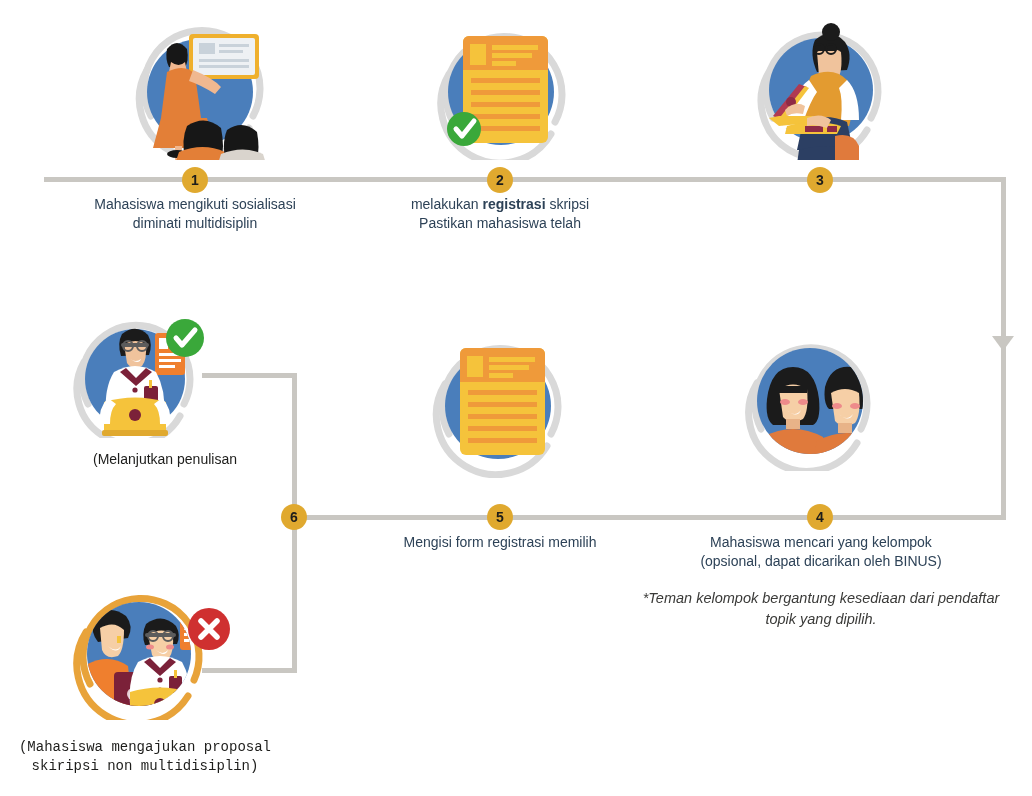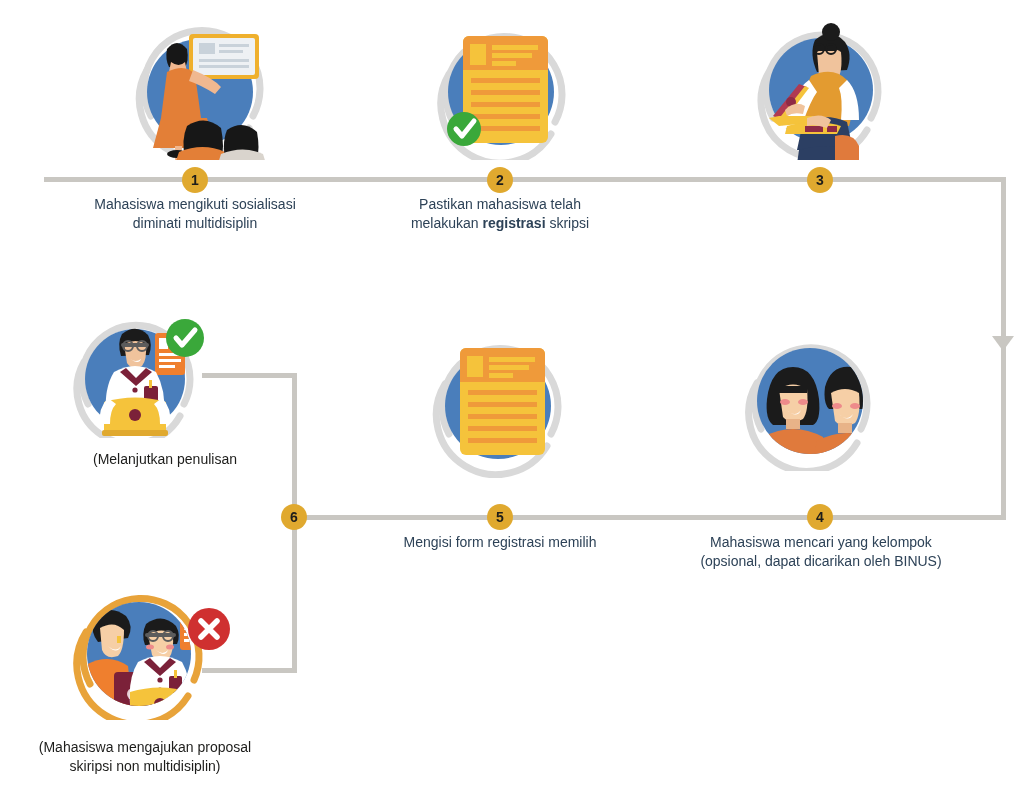--- a/index.html
+++ b/index.html
@@ -147,22 +147,22 @@
   <div class="badge" style="left:182px;top:167px;">1</div>
   <div class="badge" style="left:487px;top:167px;">2</div>
   <div class="badge" style="left:807px;top:167px;">3</div>
 
   <div class="caption" style="left:45px;top:195px;width:300px;">
     <div>Mahasiswa mengikuti sosialisasi</div>
     <div>diminati multidisiplin</div>
   </div>
 
   <div class="caption" style="left:350px;top:195px;width:300px;">
+    <div><span>melakukan </span><b>registrasi</b><span> skripsi</span></div>
     <div>Pastikan mahasiswa telah</div>
-    <div><span>melakukan </span><b>registrasi</b><span> skripsi</span></div>
   </div>
 
   <div class="caption" style="left:671px;top:195px;width:300px;">
   </div>
 
   <div class="illus" style="left:72px;top:316px;width:138px;height:122px;">
     <svg width="138" height="122" viewBox="0 0 138 122">
       <path d="M16 88 A54 54 0 1 1 112 88" fill="none" stroke="#d9d9d9" stroke-width="7" stroke-linecap="round"></path>
       <path d="M12 46 A54 54 0 0 0 108 100" fill="none" stroke="#d9d9d9" stroke-width="7" stroke-linecap="round"></path>
       <circle cx="63" cy="63" r="50" fill="#4a7ebb"></circle>
@@ -300,23 +300,27 @@
 
   <div class="caption" style="left:350px;top:533px;width:300px;">
     <div>Mengisi form registrasi memilih</div>
   </div>
 
   <div class="caption" style="left:648px;top:533px;width:346px;">
     <div>Mahasiswa mencari yang kelompok</div>
     <div>(opsional, dapat dicarikan oleh BINUS)</div>
   </div>
 
+  <div class="note" style="left:632px;top:588px;width:378px;">
+    <div>*Teman kelompok bergantung kesediaan dari pendaftar</div>
+    <div>topik yang dipilih.</div>
+  </div>
 
   <div class="caption dark" style="left:20px;top:450px;width:290px;">
     <div>(Melanjutkan penulisan</div>
   </div>
 
-  <div class="caption dark" style="left:0px;top:738px;width:290px;">
+  <div class="caption dark" style="left:0px;top:738px;width:290px;font-family:Liberation Mono, monospace;">
     <div>(Mahasiswa mengajukan proposal</div>
     <div>skiripsi non multidisiplin)</div>
   </div>
 
 </div>
 
 </body></html>

